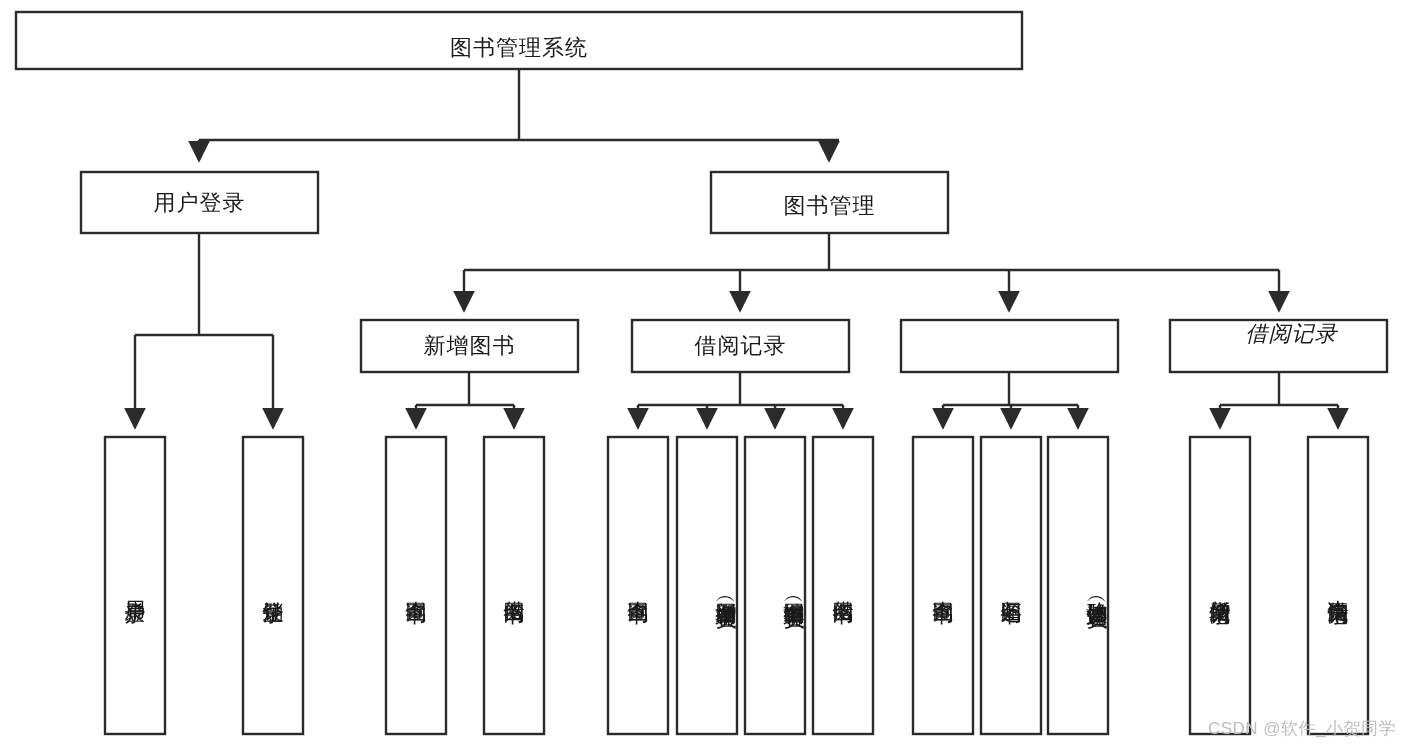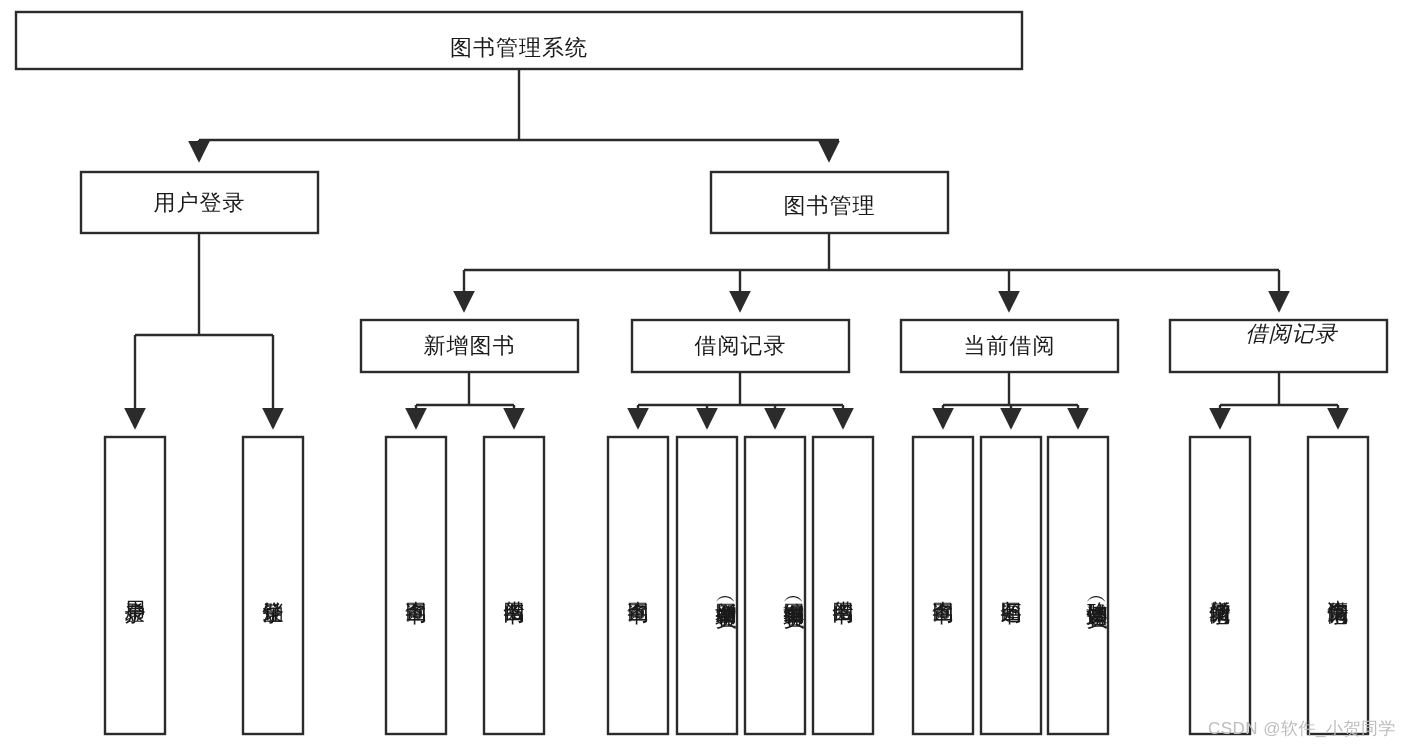--- a/index.html
+++ b/index.html
@@ -213,21 +213,20 @@
 
   </svg>
 
   <div class="h-text-box" style="left:16px; top:12px; width:1006px; height:72px;">图书管理系统</div>
 
   <div class="h-text-box" style="left:81px; top:172px; width:237px; height:61px;">用户登录</div>
   <div class="h-text-box" style="left:711px; top:172px; width:237px; height:68px;">图书管理</div>
 
   <div class="h-text-box" style="left:361px; top:320px; width:217px; height:52px;">新增图书</div>
   <div class="h-text-box" style="left:632px; top:320px; width:217px; height:52px;">借阅记录</div>
-  <div class="h-text-box" style="left:901px; top:320px; width:217px; height:52px;">当前借阅</div>
   <div class="h-text-box" style="left:1170px; top:308px; width:243px; height:52px;font-style:italic;">借阅记录</div>
 
   <div class="vert-text-box" style="left:105px; top:437px; width:60px; height:297px;">用户登录</div>
   <div class="vert-text-box" style="left:243px; top:437px; width:60px; height:297px;">注销登录</div>
   <div class="vert-text-box" style="left:386px; top:437px; width:60px; height:297px;">查询图书</div>
   <div class="vert-text-box" style="left:484px; top:437px; width:60px; height:297px;">借阅图书</div>
   <div class="vert-text-box" style="left:608px; top:437px; width:60px; height:297px;">查询图书</div>
   <div class="vert-text-box" style="left:677px; top:437px; width:60px; height:297px; align-items:flex-start; padding-top:8px; box-sizing:border-box;">新增图书（管理员）</div>
   <div class="vert-text-box" style="left:745px; top:437px; width:60px; height:297px; align-items:flex-start; padding-top:8px; box-sizing:border-box;">编辑图书（管理员）</div>
   <div class="vert-text-box" style="left:813px; top:437px; width:60px; height:297px;">借阅图书</div>

